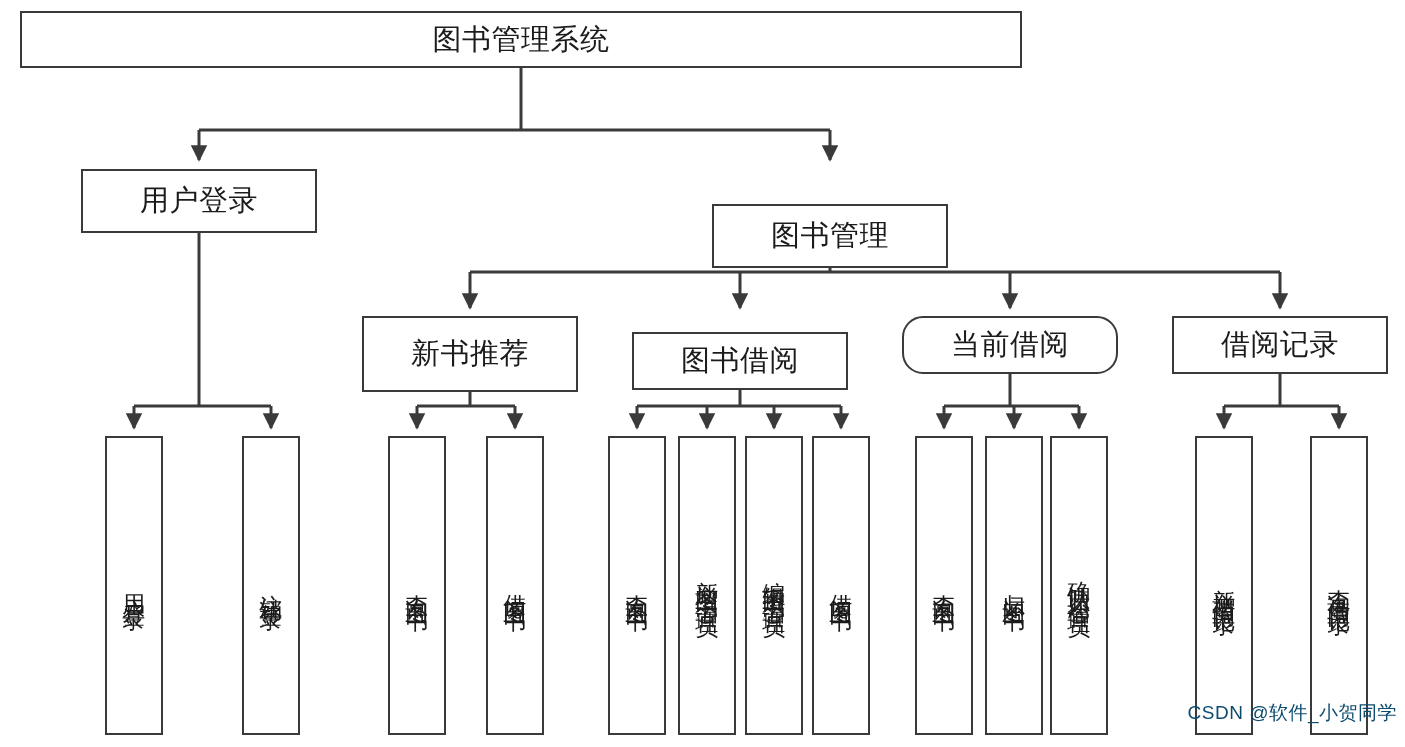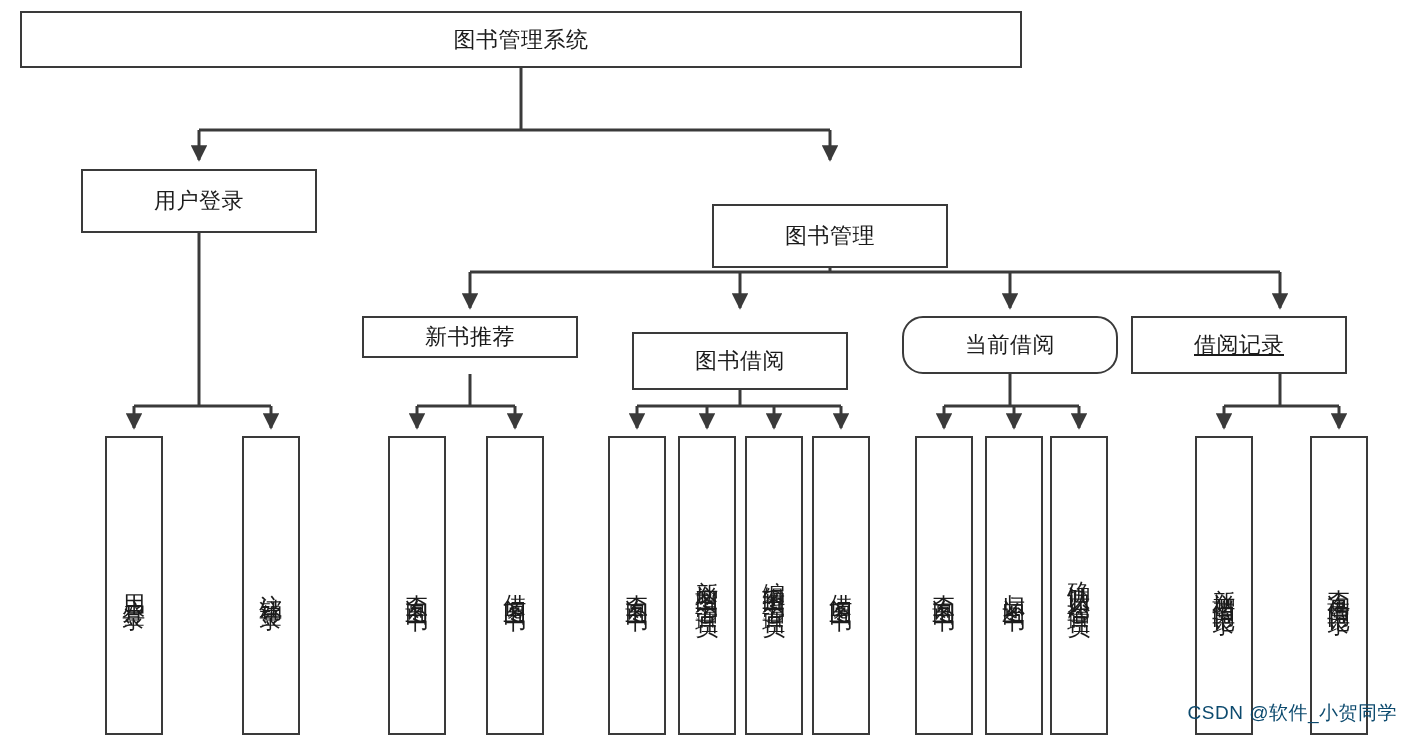--- a/index.html
+++ b/index.html
@@ -20,21 +20,21 @@
     box-sizing: border-box;
     border: 2px solid #3a3a3a;
     background: #ffffff;
     display: flex;
     align-items: center;
     justify-content: center;
     color: #1b1b1b;
     line-height: 1.15;
   }
   .node.h {
-    font-size: 22px;
+    font-size: 29px;
     letter-spacing: 0.5px;
   }
   .node.v {
     font-size: 23px;
     writing-mode: vertical-rl;
     text-orientation: upright;
     letter-spacing: 5px;
     padding: 4px 0;
     white-space: nowrap;
   }
@@ -121,30 +121,30 @@
     <span class="lbl">图书管理系统</span>
   </div>
 
   <div class="node h" style="left: 81px; top: 169px; width: 236px; height: 64px;">
     <span class="lbl">用户登录</span>
   </div>
   <div class="node h" style="left: 712px; top: 169px; width: 236px; height: 64px; margin-top: 35px;">
     <span class="lbl">图书管理</span>
   </div>
 
-  <div class="node h" style="left: 362px; top: 316px; width: 216px; height: 42px; align-items: center;">
+  <div class="node h" style="left: 362px; top: 316px; width: 216px; height: 76px; align-items: center;">
     <span class="lbl">新书推荐</span>
   </div>
   <div class="node h" style="left: 632px; top: 332px; width: 216px; height: 58px;">
     <span class="lbl">图书借阅</span>
   </div>
   <div class="node h" style="left: 902px; top: 316px; width: 216px; height: 58px; border-radius: 21px;">
     <span class="lbl">当前借阅</span>
   </div>
-  <div class="node h" style="left: 1131px; top: 316px; width: 216px; height: 58px; text-decoration: underline;">
+  <div class="node h" style="left: 1172px; top: 316px; width: 216px; height: 58px;">
     <span class="lbl">借阅记录</span>
   </div>
 
   <div class="node v" style="left: 105px; top: 436px; width: 58px; height: 299px;">
     <span class="lbl" style="font-size: 23px; letter-spacing: 5px;">用户登录</span>
   </div>
   <div class="node v" style="left: 242px; top: 436px; width: 58px; height: 299px;">
     <span class="lbl" style="font-size: 23px; letter-spacing: 5px;">注销登录</span>
   </div>
   <div class="node v" style="left: 388px; top: 436px; width: 58px; height: 299px;">

